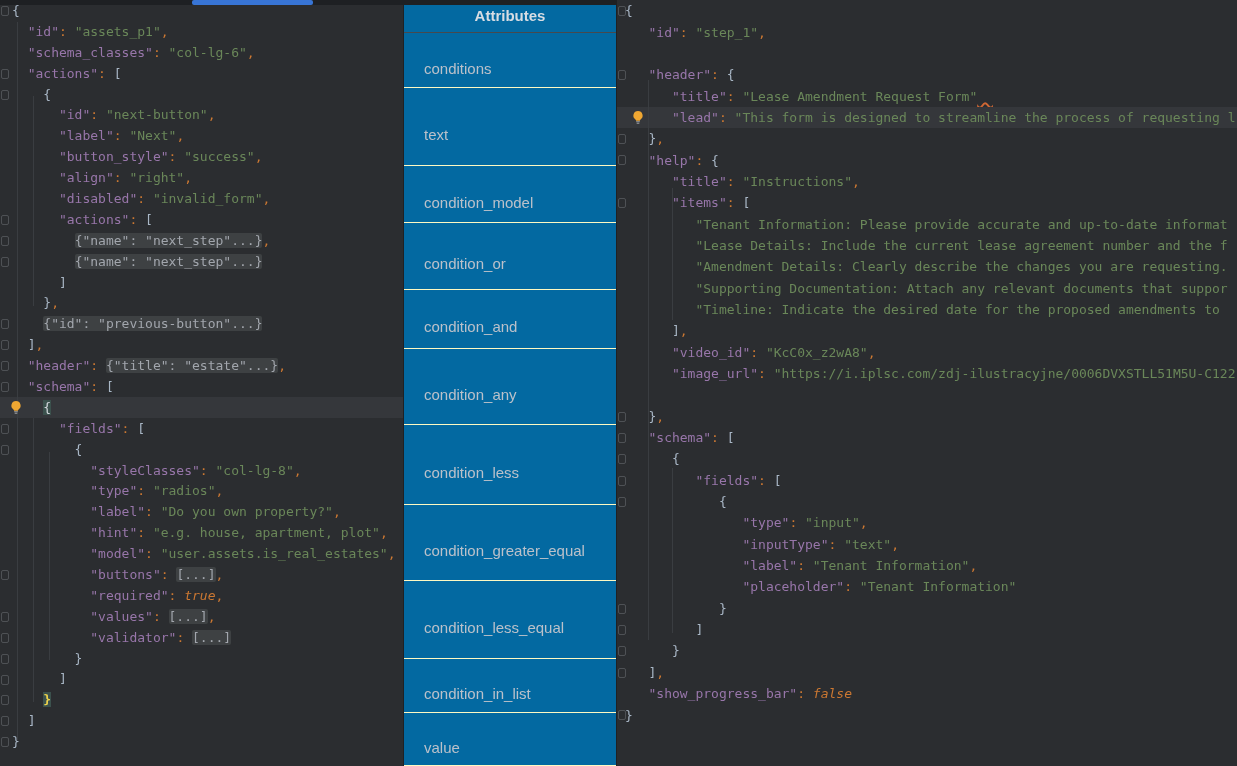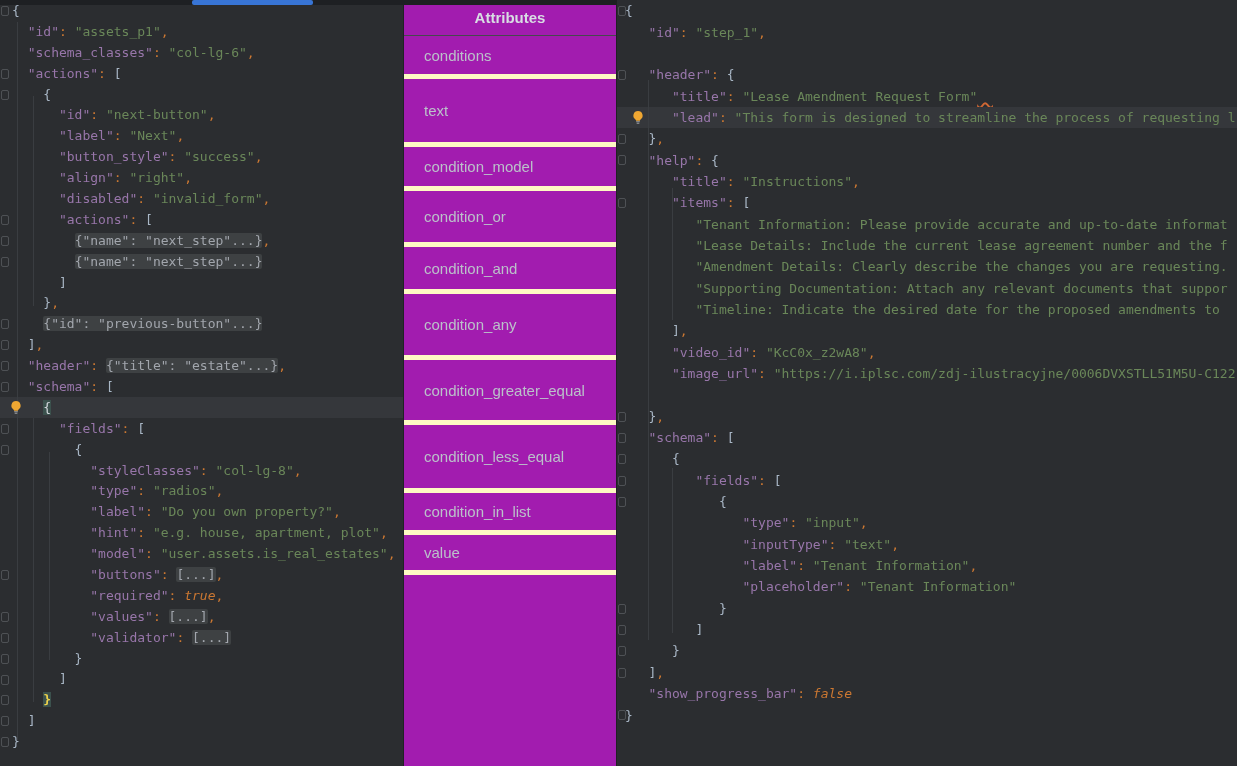--- a/index.html
+++ b/index.html
@@ -47,33 +47,33 @@
   .t-y{color:#EDD24C;background:#3B514D;font-weight:bold;}
   .t-e{
     display:inline-block;
     text-decoration-line:underline;text-decoration-style:wavy;
     text-decoration-color:#D06733;text-decoration-thickness:2px;
   }
   .guide{position:absolute;width:1px;background:#3A3D41;z-index:1;}
 
   
   .panel{
-    width:214px;background:#a21caf;
+    width:214px;background:#0369a1;
     border-left:1px solid #1F2124;border-right:1px solid #1F2124;
-    box-sizing:border-box;z-index:5;display:flex;flex-direction:column;
+    box-sizing:border-box;z-index:5;display:flex;flex-direction:column;gap:16px;
   }
   .panel-header{
     height:36px;display:flex;align-items:center;justify-content:center;
     font-size:15px;font-weight:bold;color:#D8DDE3;
     border-bottom:1px solid #47494D;box-sizing:border-box;
   }
   .attr-row{
     display:flex;align-items:center;padding-left:20px;
     font-size:15px;color:#BBC1CA;
-    border-bottom:5px solid #fef9c3;box-sizing:border-box;
+    border-bottom:1px solid #fef9c3;box-sizing:border-box;
     cursor:default;
   }
 </style>
 </head>
 <body>
 
 <div class="app">
 
   <div class="editor pane-left">
     <div class="guide" style="left:17px;top:22px;height:718px;"></div>
@@ -233,20 +233,21 @@
     </div>
 
   <div class="panel">
     <div class="panel-header">Attributes</div>
     <div class="attr-row" style="height:43px">conditions</div>
     <div class="attr-row" style="height:68px">text</div>
     <div class="attr-row" style="height:44px">condition_model</div>
     <div class="attr-row" style="height:56px">condition_or</div>
     <div class="attr-row" style="height:47px">condition_and</div>
     <div class="attr-row" style="height:66px">condition_any</div>
+    <div class="attr-row" style="height:70px">condition_less</div>
     <div class="attr-row" style="height:65px">condition_greater_equal</div>
     <div class="attr-row" style="height:68px">condition_less_equal</div>
     <div class="attr-row" style="height:42px">condition_in_list</div>
     <div class="attr-row" style="height:40px">value</div>
   </div>
 
   <div class="editor pane-right">
     <div class="guide" style="left:31px;top:80px;height:560px;"></div>
     <div class="guide" style="left:55px;top:188px;height:132px;"></div>
     <div class="guide" style="left:55px;top:468px;height:165px;"></div>

